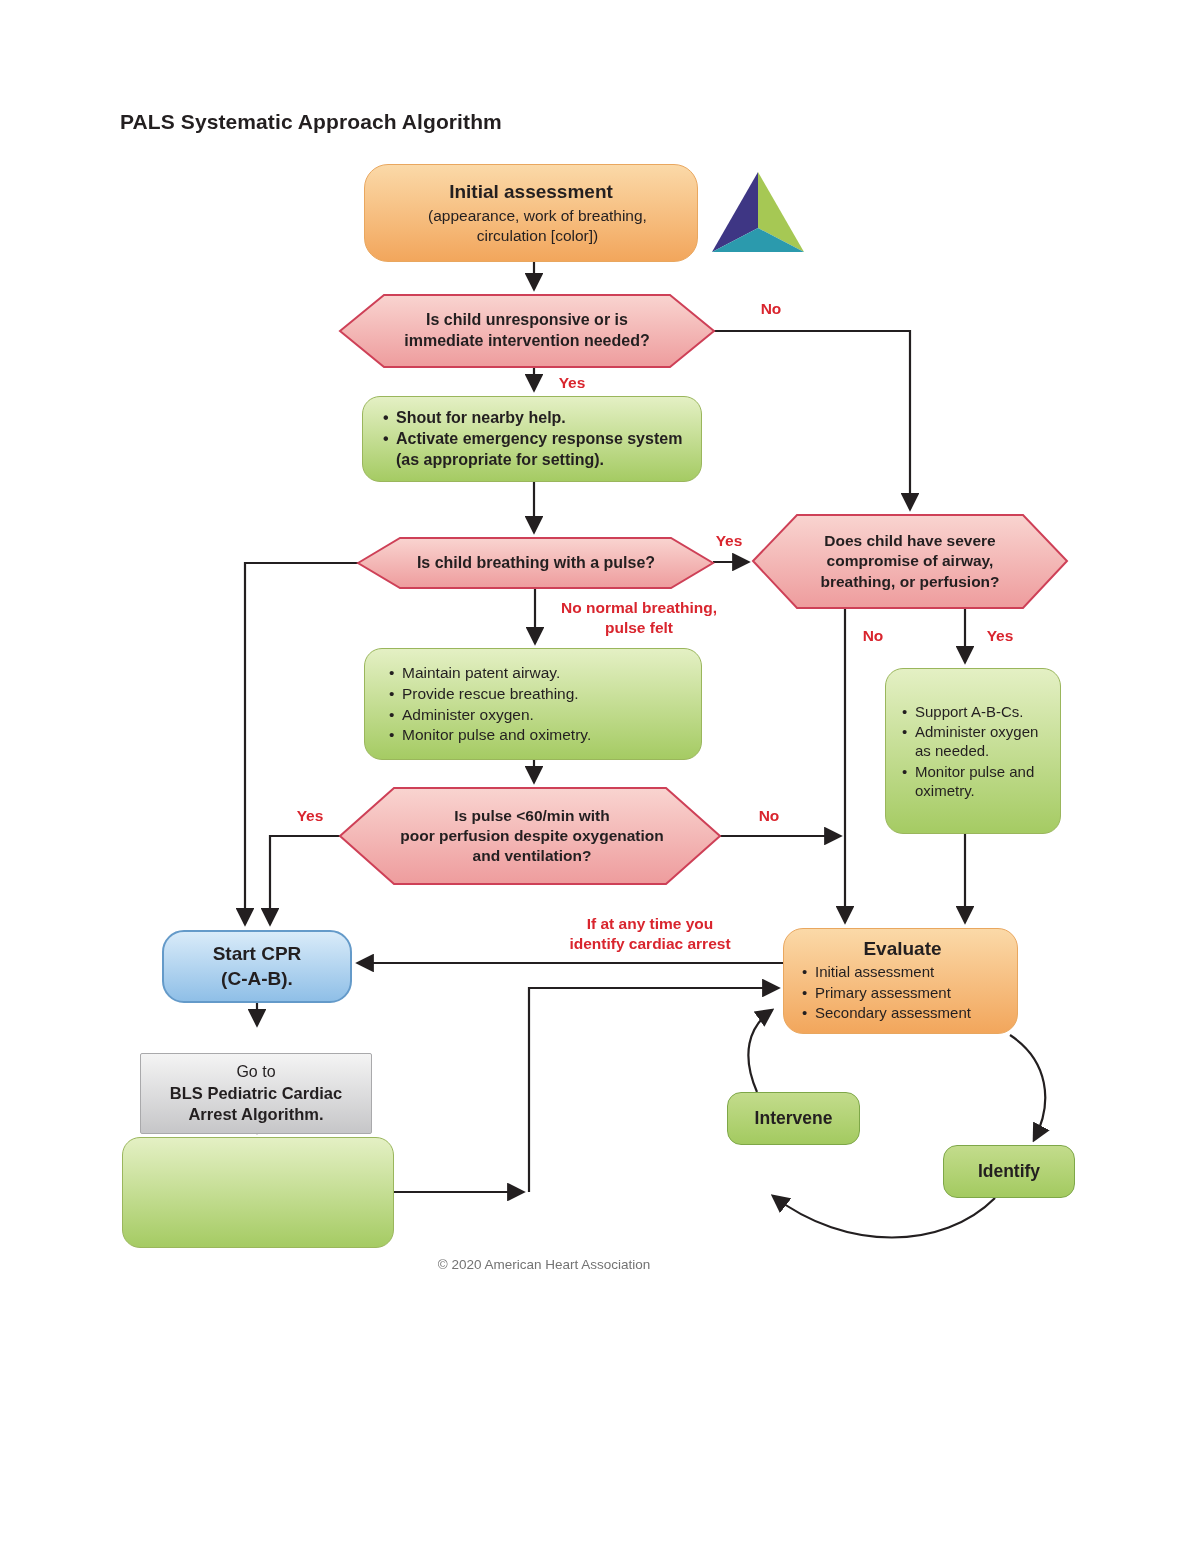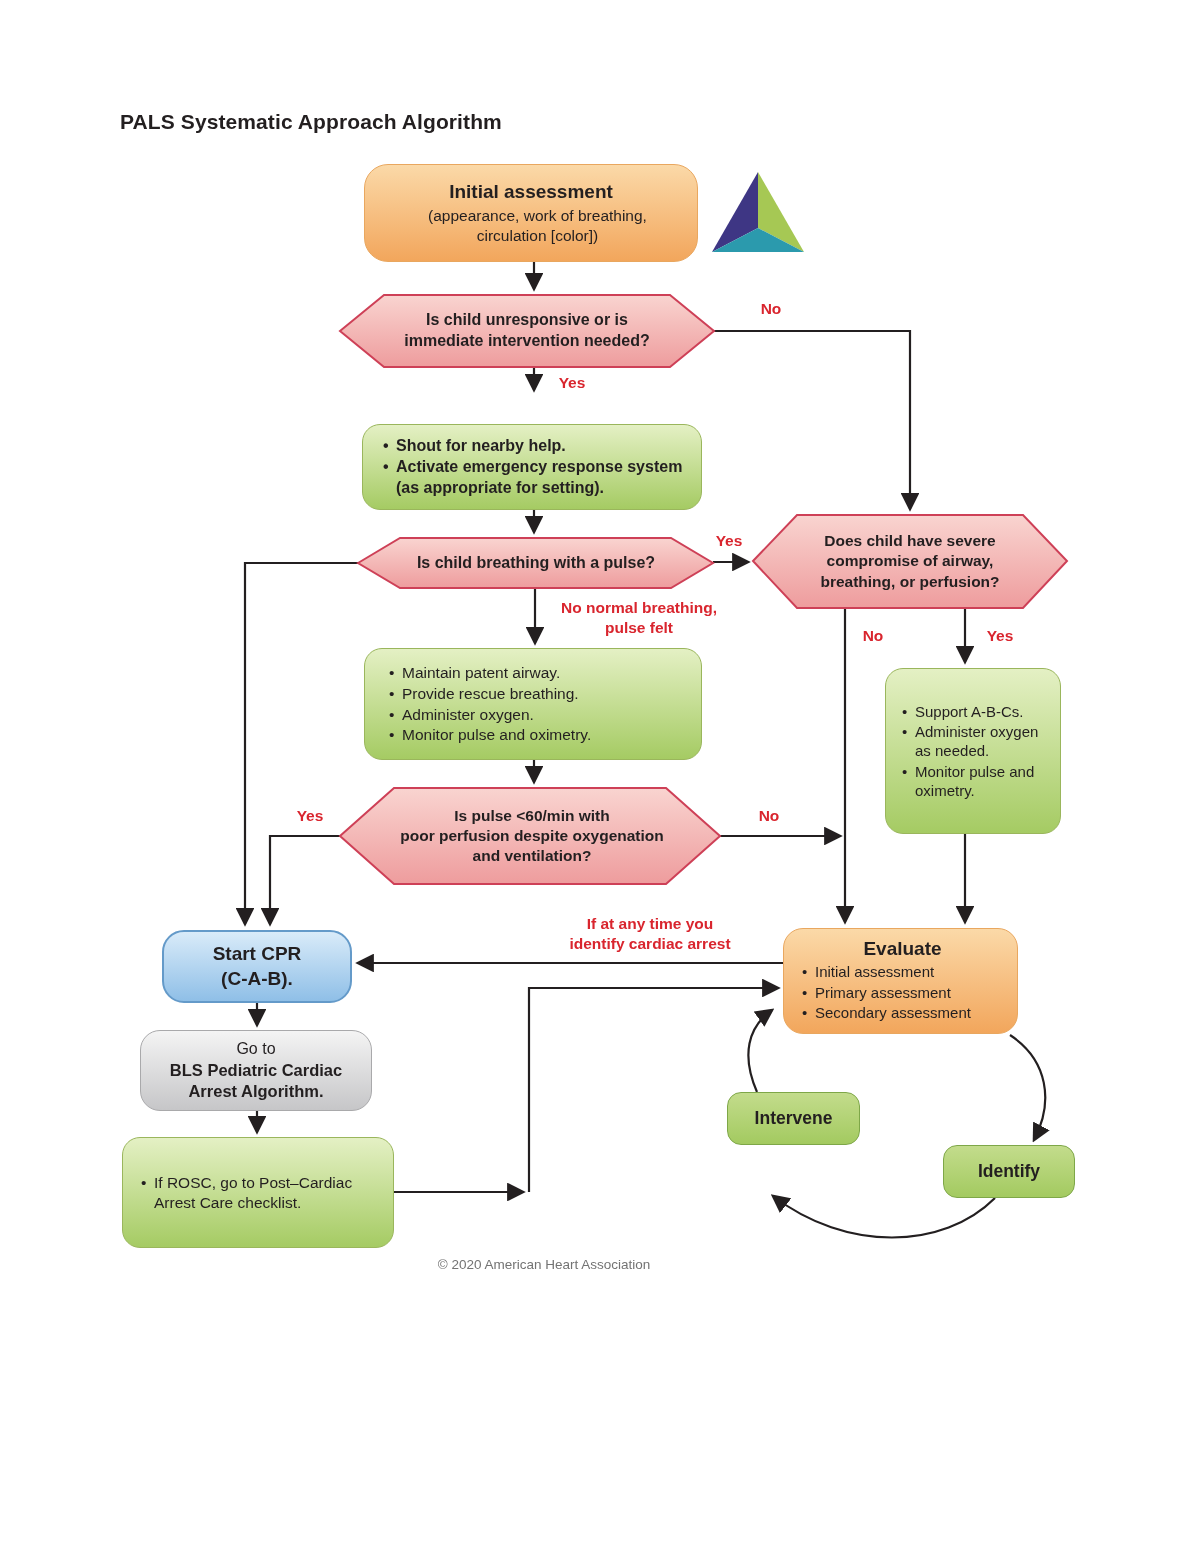--- a/index.html
+++ b/index.html
@@ -22,21 +22,21 @@
   .abs{position:absolute; box-sizing:border-box; z-index:2;}
   .page-title{font-size:21px; font-weight:bold; letter-spacing:0.1px;}
   .box{
     position:absolute; box-sizing:border-box; z-index:2;
     display:flex; flex-direction:column; justify-content:center;
     text-align:center; line-height:1.28;
   }
   .orange{background:linear-gradient(var(--orange_top),var(--orange_bottom)); border:1px solid var(--orange_border); border-radius:24px;}
   .green{background:linear-gradient(var(--green_top),var(--green_bottom)); border:1.5px solid var(--green_border); border-radius:18px;}
   .blue{background:linear-gradient(var(--blue_top),var(--blue_bottom)); border:2px solid var(--blue_border); border-radius:22px;}
-  .gray{background:linear-gradient(var(--gray_top),var(--gray_bottom)); border:1.5px solid var(--gray_border); border-radius:20px;}
+  .gray{background:linear-gradient(var(--gray_top),var(--gray_bottom)); border:1.5px solid var(--gray_border); border-radius:2px;margin-top:23px;}
   .cycle{background:linear-gradient(var(--cycle_green_top),var(--cycle_green_bottom)); border:1.5px solid var(--cycle_green_border); border-radius:14px; font-weight:bold; font-size:17.5px;}
   .box-title{font-weight:bold; font-size:19px;}
   .box-sub{font-size:15.5px; margin-top:2px;padding-left:13px;}
   .prewrap{white-space:pre-line;}
   .hexlabel{
     position:absolute; z-index:2; display:flex; align-items:center; justify-content:center;
     text-align:center; font-weight:bold; font-size:16px; line-height:1.3; white-space:pre-line;
   }
   .hexlabel.small{font-size:15.5px;}
   .redlabel{
@@ -117,21 +117,21 @@
   <div class="hexlabel" style="left:384px; top:295px; width:286px; height:72px;" data-name="decision-unresponsive-text">Is child unresponsive or is
 immediate intervention needed?</div>
   <div class="hexlabel" style="left:398px; top:538px; width:276px; height:50px;" data-name="decision-breathing-text">Is child breathing with a pulse?</div>
   <div class="hexlabel small" style="left:792px; top:515px; width:236px; height:93px;" data-name="decision-severe-text">Does child have severe
 compromise of airway,
 breathing, or perfusion?</div>
   <div class="hexlabel small" style="left:378px; top:788px; width:308px; height:96px;" data-name="decision-pulse60-text">Is pulse &lt;60/min with
 poor perfusion despite oxygenation
 and ventilation?</div>
 
-  <div class="box green" style="left:362px; top:396px; width:340px; height:86px; padding:6px 10px 6px 18px;margin-top:28px;" data-name="node-shout-for-help">
+  <div class="box green" style="left:362px; top:396px; width:340px; height:86px; padding:6px 10px 6px 18px;" data-name="node-shout-for-help">
     <ul class="bullets bullets-bold">
       <li data-name="bullet-item">Shout for nearby help.</li>
       <li data-name="bullet-item">Activate emergency response system (as appropriate for setting).</li>
     </ul>
   </div>
 
   <div class="box green" style="left:364px; top:648px; width:338px; height:112px; padding:6px 8px 6px 22px;" data-name="node-maintain-airway">
     <ul class="bullets bullets-reg">
       <li data-name="bullet-item">Maintain patent airway.</li>
       <li data-name="bullet-item">Provide rescue breathing.</li>
@@ -161,21 +161,20 @@
   </div>
 
   <div class="box gray" style="left:140px; top:1030px; width:232px; height:81px;" data-name="node-goto-bls">
     <div style="font-size:16px;" data-name="goto-bls-line1">Go to</div>
     <div class="prewrap" style="font-size:16.5px; font-weight:bold;" data-name="goto-bls-line2">BLS Pediatric Cardiac
 Arrest Algorithm.</div>
   </div>
 
   <div class="box green" style="left:122px; top:1137px; width:272px; height:111px; padding:6px 6px 6px 16px;" data-name="node-rosc">
     <ul class="bullets bullets-reg">
-      <li data-name="bullet-item">If ROSC, go to Post–Cardiac Arrest Care checklist.</li>
     </ul>
   </div>
 
   <div class="box cycle" style="left:727px; top:1092px; width:133px; height:53px;" data-name="node-intervene">Intervene</div>
   <div class="box cycle" style="left:943px; top:1145px; width:132px; height:53px;" data-name="node-identify">Identify</div>
 
   <div class="redlabel" style="left:746px; top:299px; width:50px;" data-name="label-unresponsive-no">No</div>
   <div class="redlabel" style="left:546px; top:373px; width:52px;" data-name="label-unresponsive-yes">Yes</div>
   <div class="redlabel" style="left:703px; top:531px; width:52px;" data-name="label-breathing-yes">Yes</div>
   <div class="redlabel" style="left:548px; top:598px; width:182px;" data-name="label-no-breathing-pulse-felt">No normal breathing,

